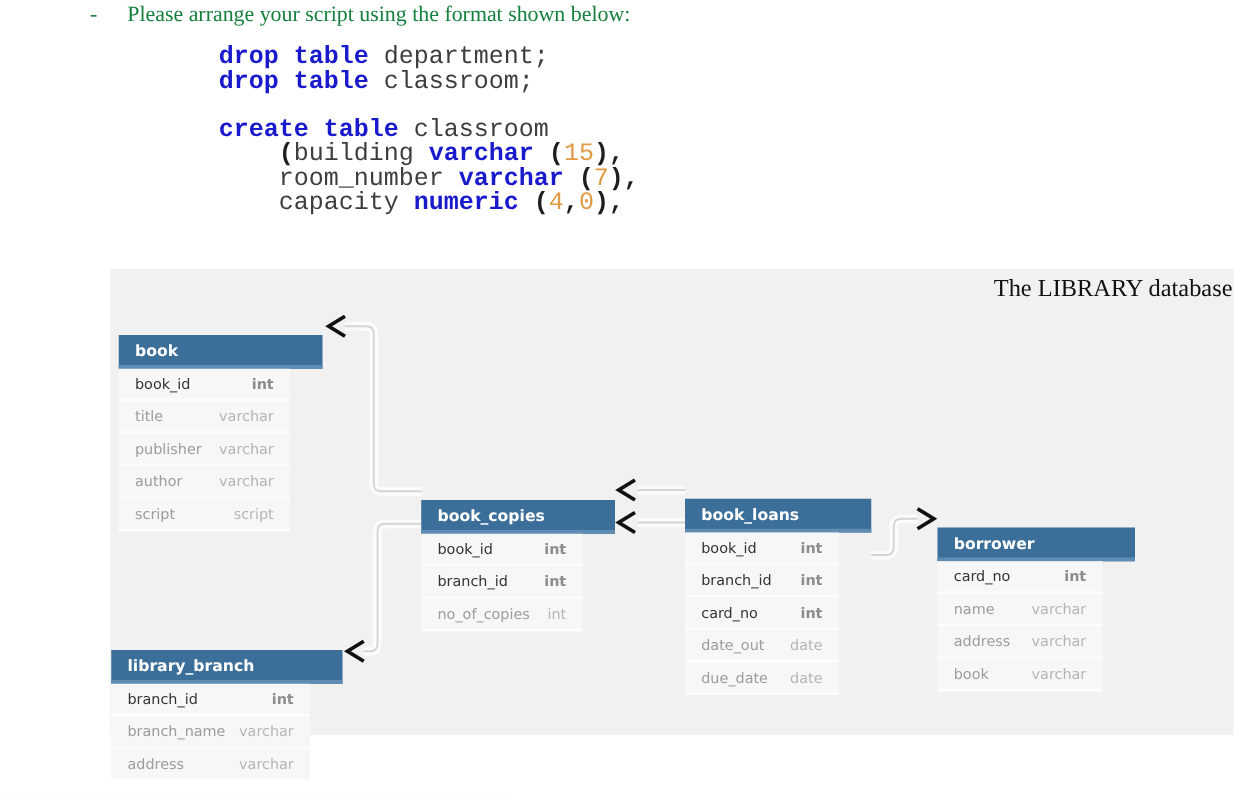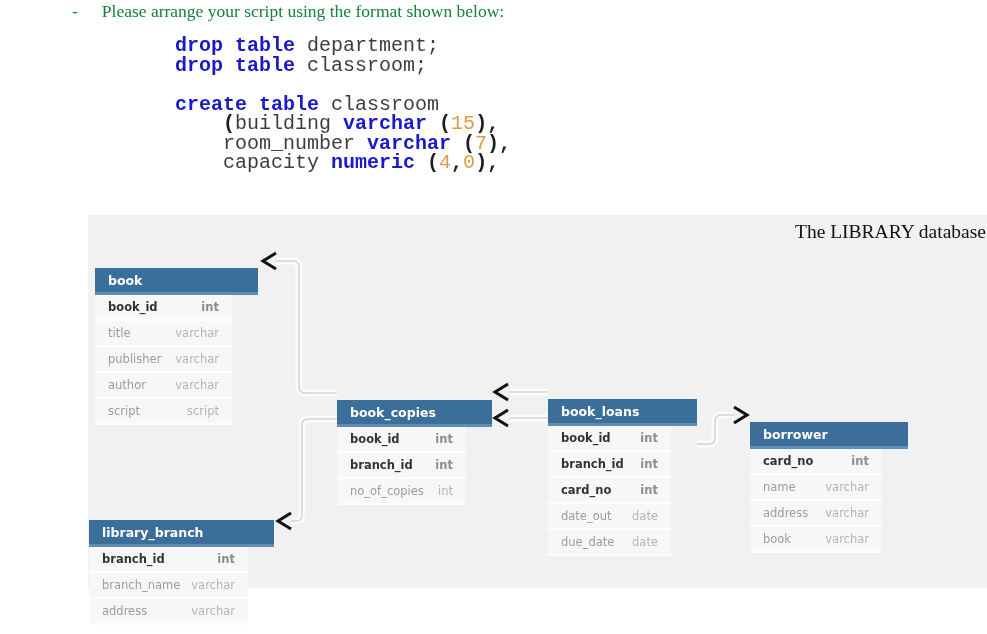--- a/index.html
+++ b/index.html
@@ -37,21 +37,21 @@
   
   .dbt{position:absolute;}
   .dbt .hd{box-sizing:content-box;height:24px;background:var(--header-blue,#3b6e99);
            border-bottom:3px solid var(--header-edge,#5f8cb2);color:#fff;font-weight:bold;
            font-size:12.5px;display:flex;align-items:center;padding:0 13px;margin-top:47px;}
   .dbt .fr{box-sizing:border-box;height:26px;display:flex;justify-content:space-between;
            align-items:center;background:var(--row-gray,#f7f7f7);padding:0 13px;
            border-bottom:2px solid #fdfdfd;font-size:11.5px;}
   .fr .fn{color:#9c9c9c;}
   .fr .ft{color:#b5b5b5;}
-  .fr.pk .fn{color:#333;font-weight:bold;text-align:center;}
+  .fr.pk .fn{color:#333;font-weight:normal;text-align:center;}
   .fr.pk .ft{color:#8c8c8c;font-weight:bold;}
 
   #t-book{left:95px;top:221px;width:137px;padding:0;}
   .dbt{padding:0;}
   #t-book{width:163px;} #t-book .hd,#t-book .fr{width:137px;}
   #t-book-copies{left:337px;top:353px;width:155px;} #t-book-copies .hd,#t-book-copies .fr{width:129px;}
   #t-book-loans{left:548px;top:352px;width:149px;} #t-book-loans .hd,#t-book-loans .fr{width:123px;}
   #t-borrower{left:750px;top:375px;width:158px;} #t-borrower .hd,#t-borrower .fr{width:132px;}
   #t-library-branch{left:89px;top:473px;width:185px;} #t-library-branch .hd,#t-library-branch .fr{width:159px;}
 </style>

